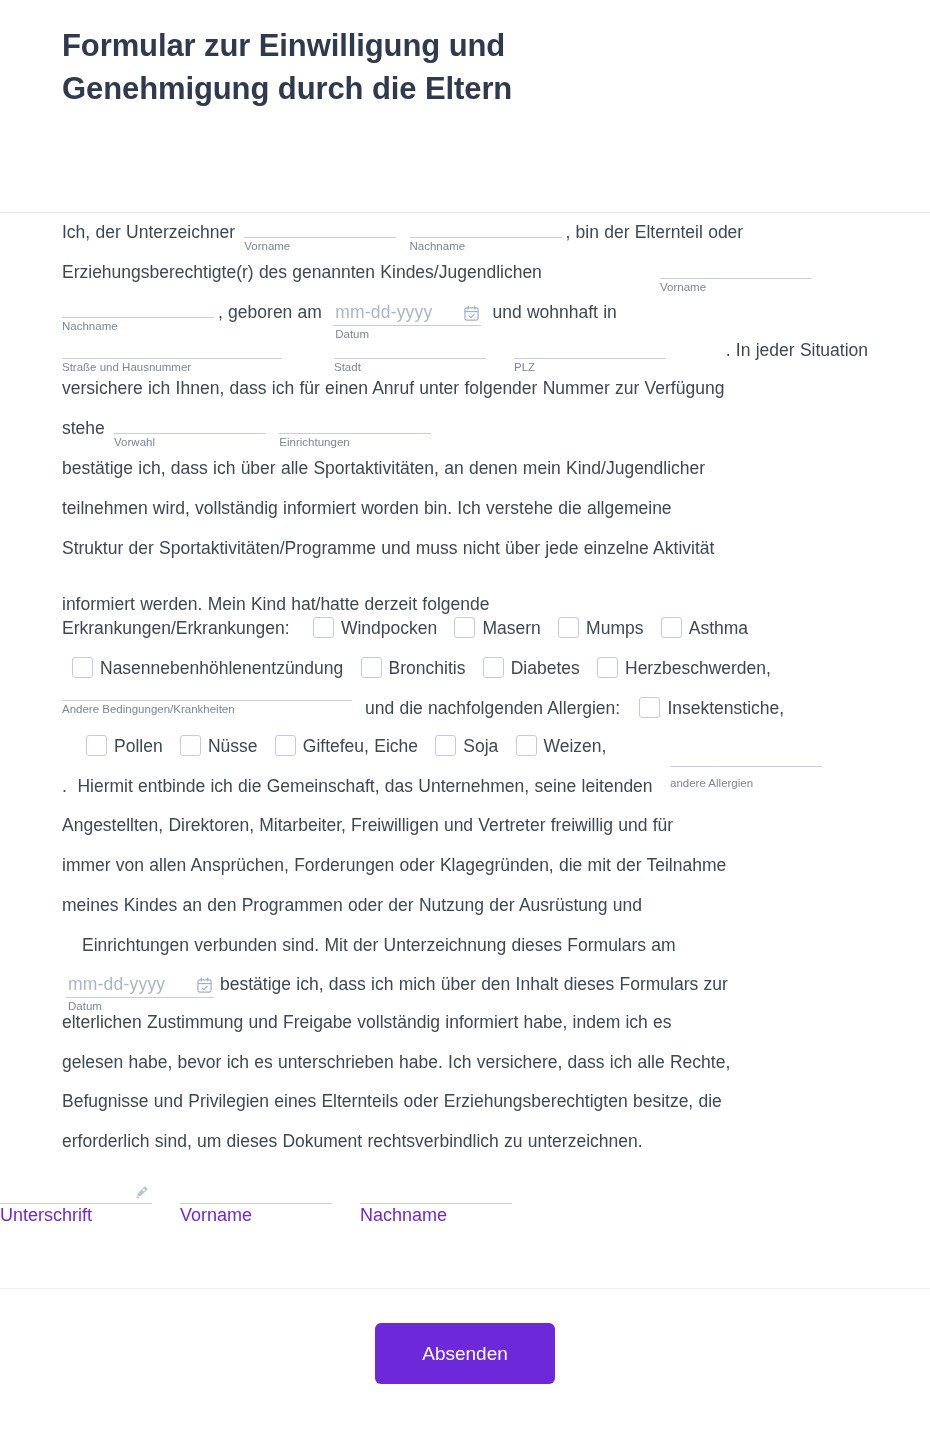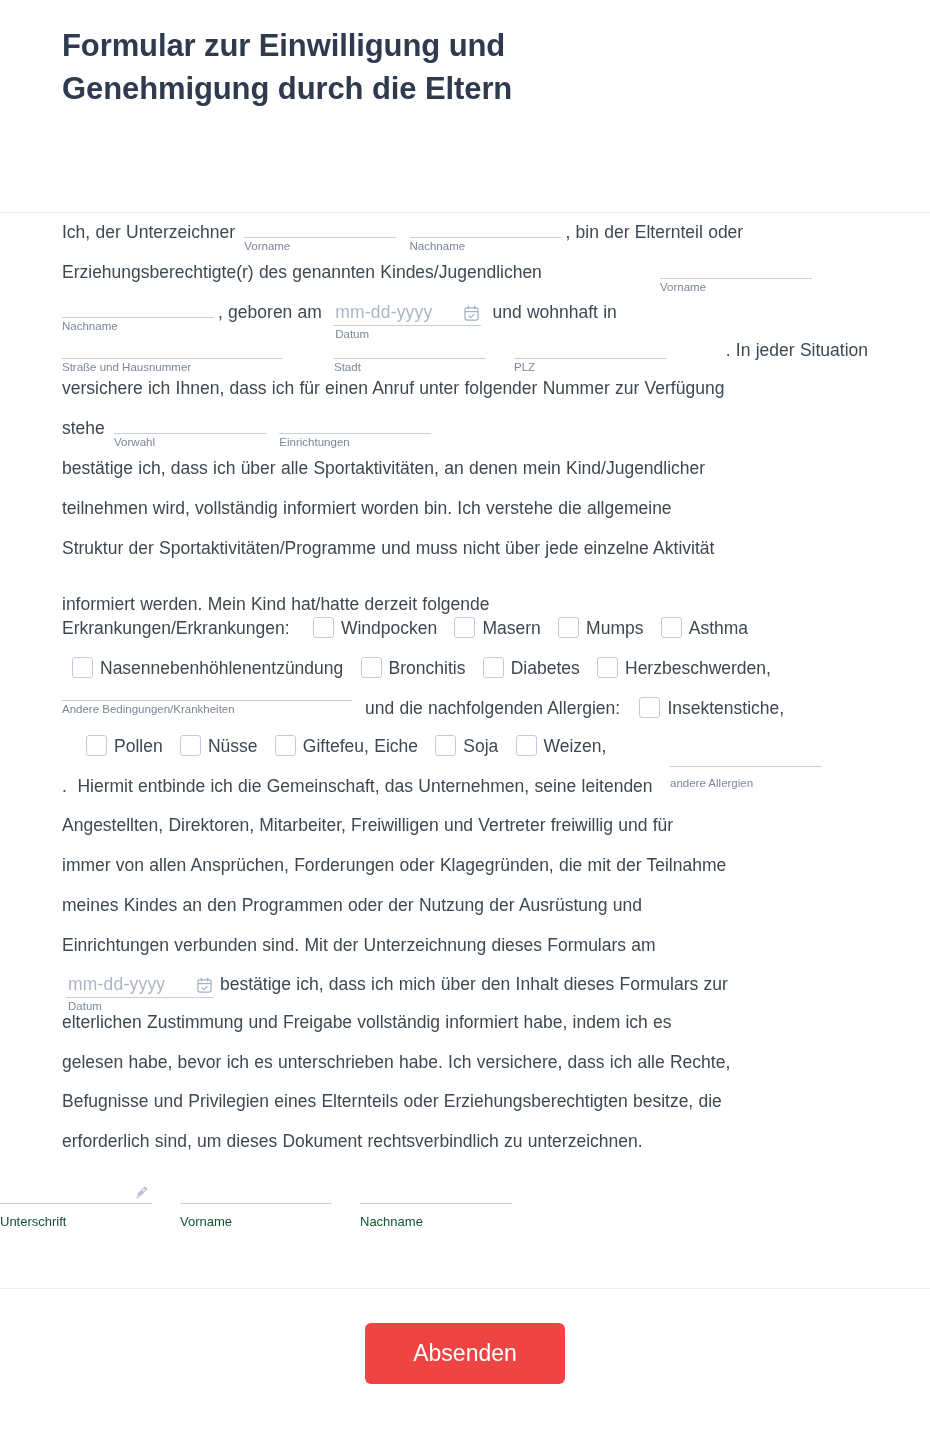--- a/index.html
+++ b/index.html
@@ -143,23 +143,23 @@
   }
   .sig-field { position: relative; margin-right: 28px; }
   .sig-field .sline {
     display: block;
     border-bottom: 1px solid #c9ced9;
     height: 34px;
     position: relative;
   }
   .sig-field .cap2 {
     display: block;
-    margin-top: 10px;
-    font-size: 13px;
-    color: #14532d;
+    margin-top: 1px;
+    font-size: 18px;
+    color: #6d28d9;
     white-space: nowrap;
   }
   .sig-field.sig   .sline { width: 152px; }
   .sig-field.fname .sline { width: 152px; height: 34px; }
   .sig-field.lname .sline { width: 152px; height: 34px; }
   .sig-field.fname, .sig-field.lname { margin-top: 14px; }
   .pen-icon {
     position: absolute;
     right: 2px;
     bottom: 2px;
@@ -175,26 +175,26 @@
     width: 930px;
     border-top: 1px solid #eceef4;
     padding-top: 34px;
     display: flex;
     justify-content: center;
   }
   .submit-btn {
     border: none;
     outline: none;
     cursor: pointer;
-    background: #ef4444;
+    background: #6d28d9;
     color: #ffffff;
     font-family: "Liberation Sans", sans-serif;
-    font-size: 23px;
+    font-size: 19px;
     border-radius: 6px;
-    width: 200px;
+    width: 180px;
     height: 61px;
   }
 </style>
 </head>
 <body>
 
 <div class="form-header">
   <h1 class="form-title">Formular zur Einwilligung und Genehmigung durch die Eltern</h1>
 </div>
 
@@ -337,21 +337,21 @@
   </div>
   <div class="row flow" style="top:593px;">
     <span class="txt">Angestellten, Direktoren, Mitarbeiter, Freiwilligen und Vertreter freiwillig und für</span>
   </div>
   <div class="row flow" style="top:633px;">
     <span class="txt">immer von allen Ansprüchen, Forderungen oder Klagegründen, die mit der Teilnahme</span>
   </div>
   <div class="row flow" style="top:673px;">
     <span class="txt">meines Kindes an den Programmen oder der Nutzung der Ausrüstung und</span>
   </div>
-  <div class="row flow" style="top:713px;">
+  <div class="row flow" style="top:713px;margin-left:20px;">
     <span class="txt">Einrichtungen verbunden sind. Mit der Unterzeichnung dieses Formulars am</span>
   </div>
 
   <div class="row flow" style="top:752px; left:66px;">
     <span class="datefield" style="margin-left:0;">
       <span class="dbox">
         <span class="ph">mm-dd-yyyy</span>
         <span class="cal">
           <svg width="15" height="16" viewBox="0 0 16 17" fill="none" aria-hidden="true">
             <rect x="1" y="3" width="14" height="13" rx="2" stroke="#9fb0cc" stroke-width="1.3"></rect>

